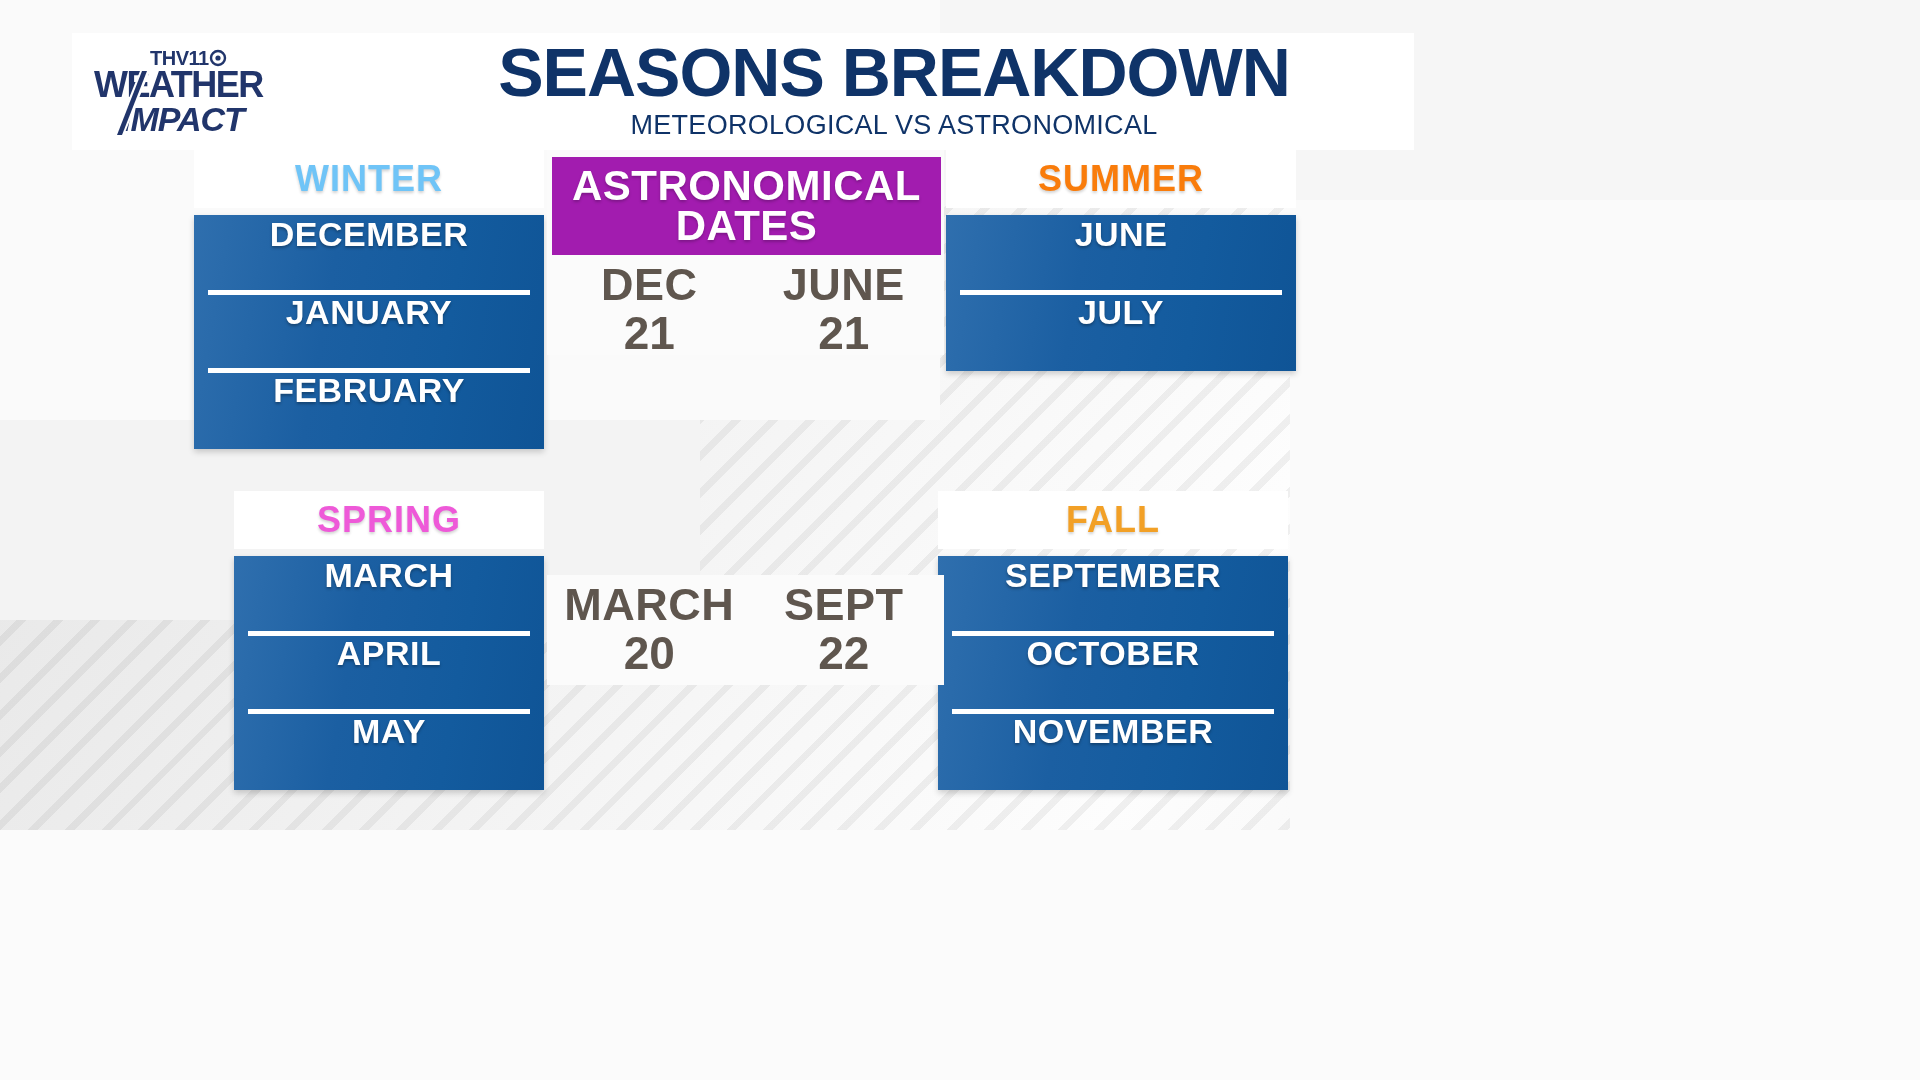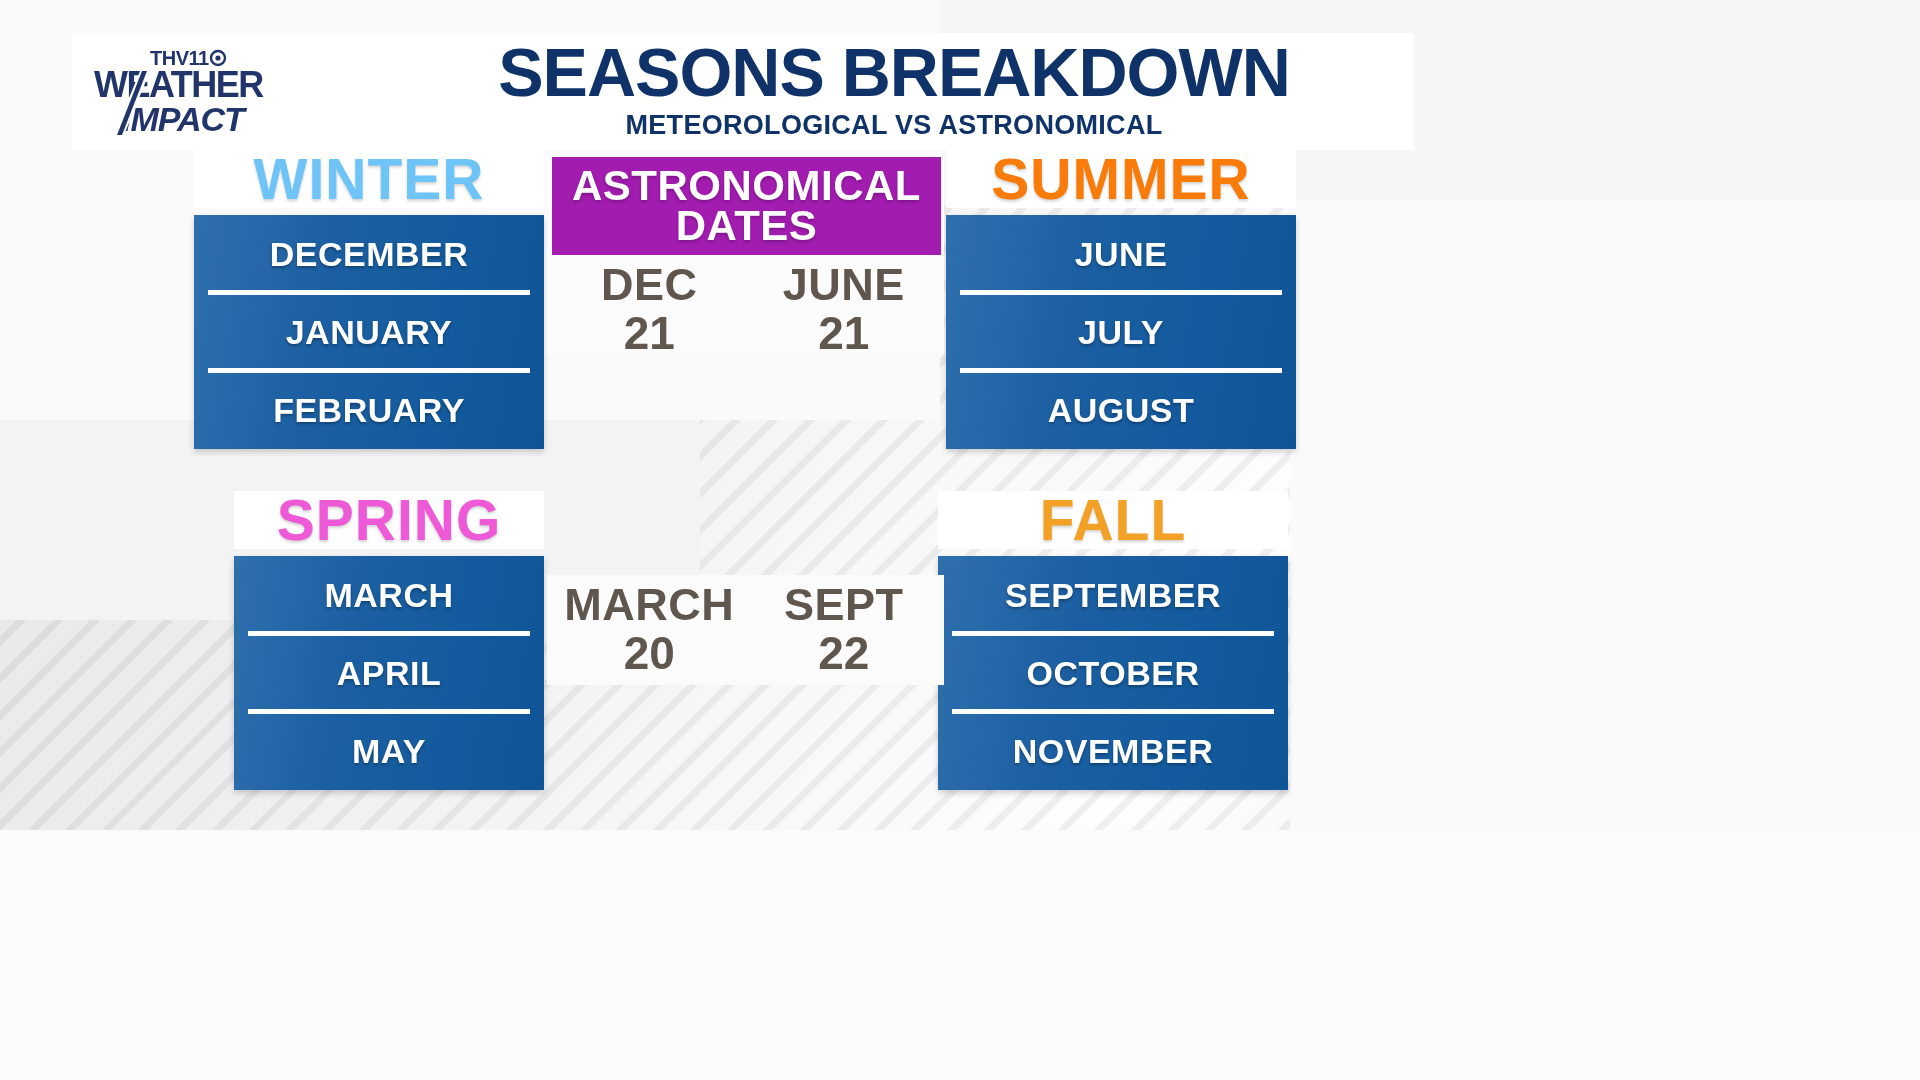--- a/index.html
+++ b/index.html
@@ -78,54 +78,54 @@
     color: #0f3368;
     line-height: 1.05;
     z-index: 7;
   }
   #sub-title {
     position: absolute;
     left: 374px; top: 110px;
     width: 1040px;
     text-align: center;
     font-size: 27px;
-    font-weight: bold;
+    font-weight: normal;
     letter-spacing: 0.3px;
     color: #0f3368;
     z-index: 7;
   }
 
   
   .season {
     position: absolute;
     z-index: 4;
   }
   .season-header {
     background: #ffffff;
     height: 58px;
     display: flex;
     align-items: center;
     justify-content: center;
   }
   .season-name {
-    font-size: 57px;
+    font-size: 36px;
     font-weight: bold;
     letter-spacing: 1px;
     text-shadow: 0 2px 3px rgba(0,0,0,0.18);
   }
   .months {
     margin-top: 7px;
     background: linear-gradient(100deg, #2f6fae 0%, #1b5fa2 38%, #135b9e 70%, #0f5496 100%);
     box-shadow: 0 3px 6px rgba(0,0,0,0.18);
     padding: 0;
   }
   .month-row {
     height: 78px;
     display: flex;
-    align-items: center;
+    align-items: flex-start;
     justify-content: center;
     position: relative;
   }
   .month-row + .month-row::before {
     content: "";
     position: absolute;
     left: 14px; right: 14px; top: -3px;
     height: 5px;
     background: #ffffff;
   }
@@ -250,23 +250,20 @@
   <div class="season-header">
     <span class="season-name" style="color:#F97C0B">SUMMER</span>
   </div>
   <div class="months">
     <div class="month-row">
       <span class="month-label">JUNE</span>
     </div>
     <div class="month-row">
       <span class="month-label">JULY</span>
     </div>
-    <div class="month-row">
-      <span class="month-label">AUGUST</span>
-    </div>
   </div>
 </div>
 
 <div class="season" id="season-spring">
   <div class="season-header">
     <span class="season-name" style="color:#EE59D8">SPRING</span>
   </div>
   <div class="months">
     <div class="month-row">
       <span class="month-label">MARCH</span>

